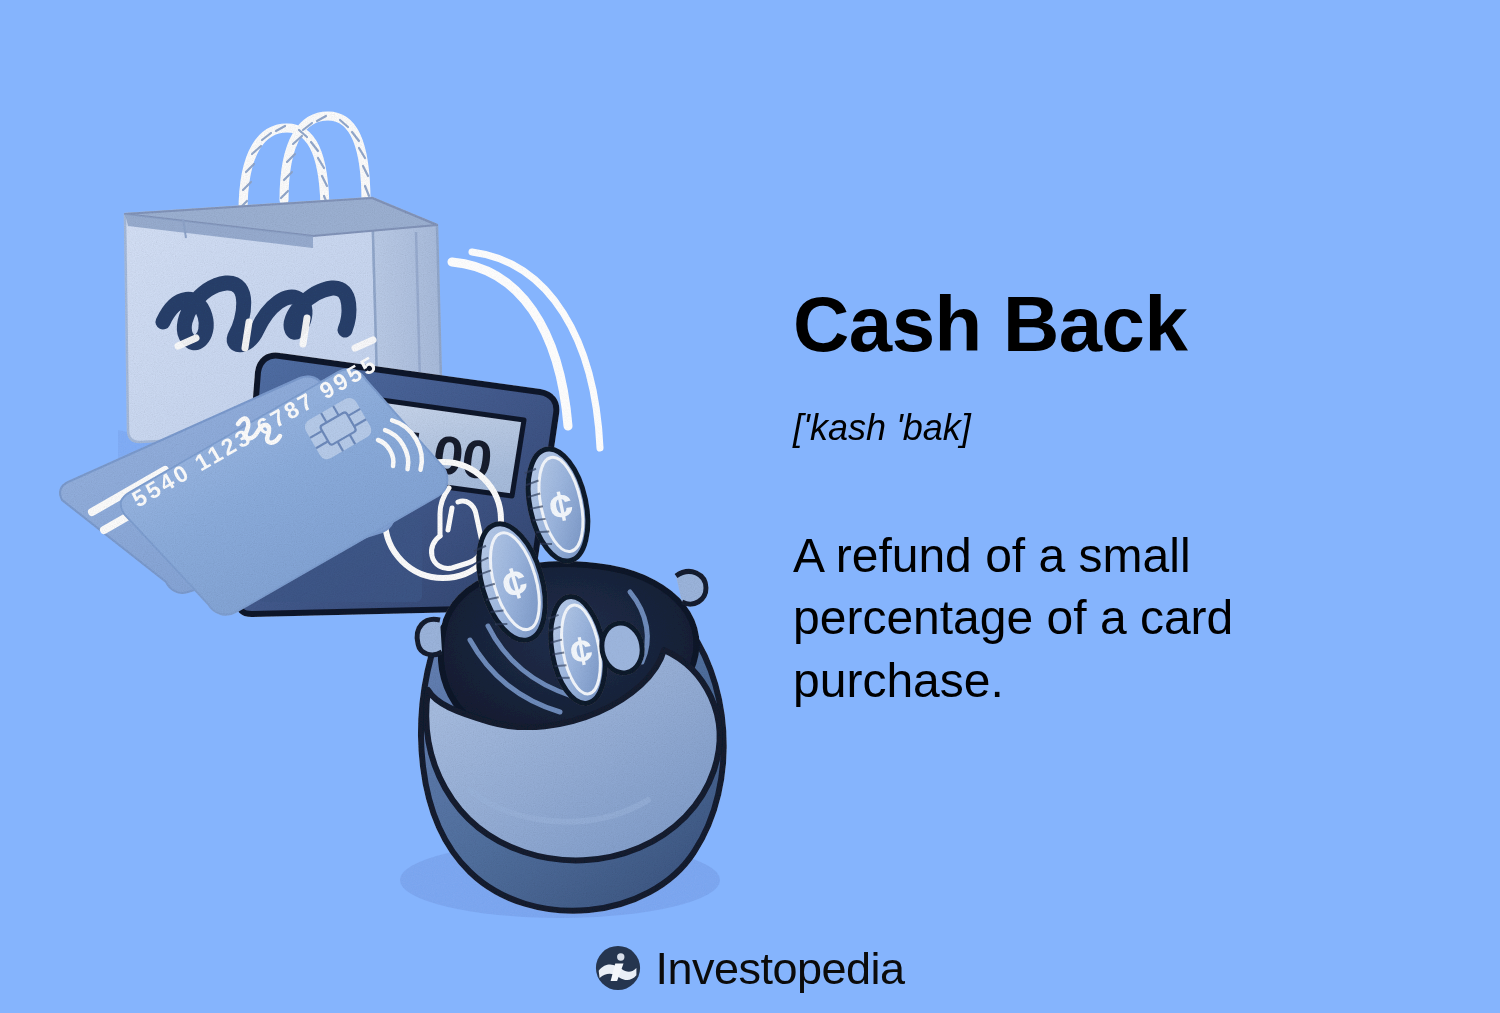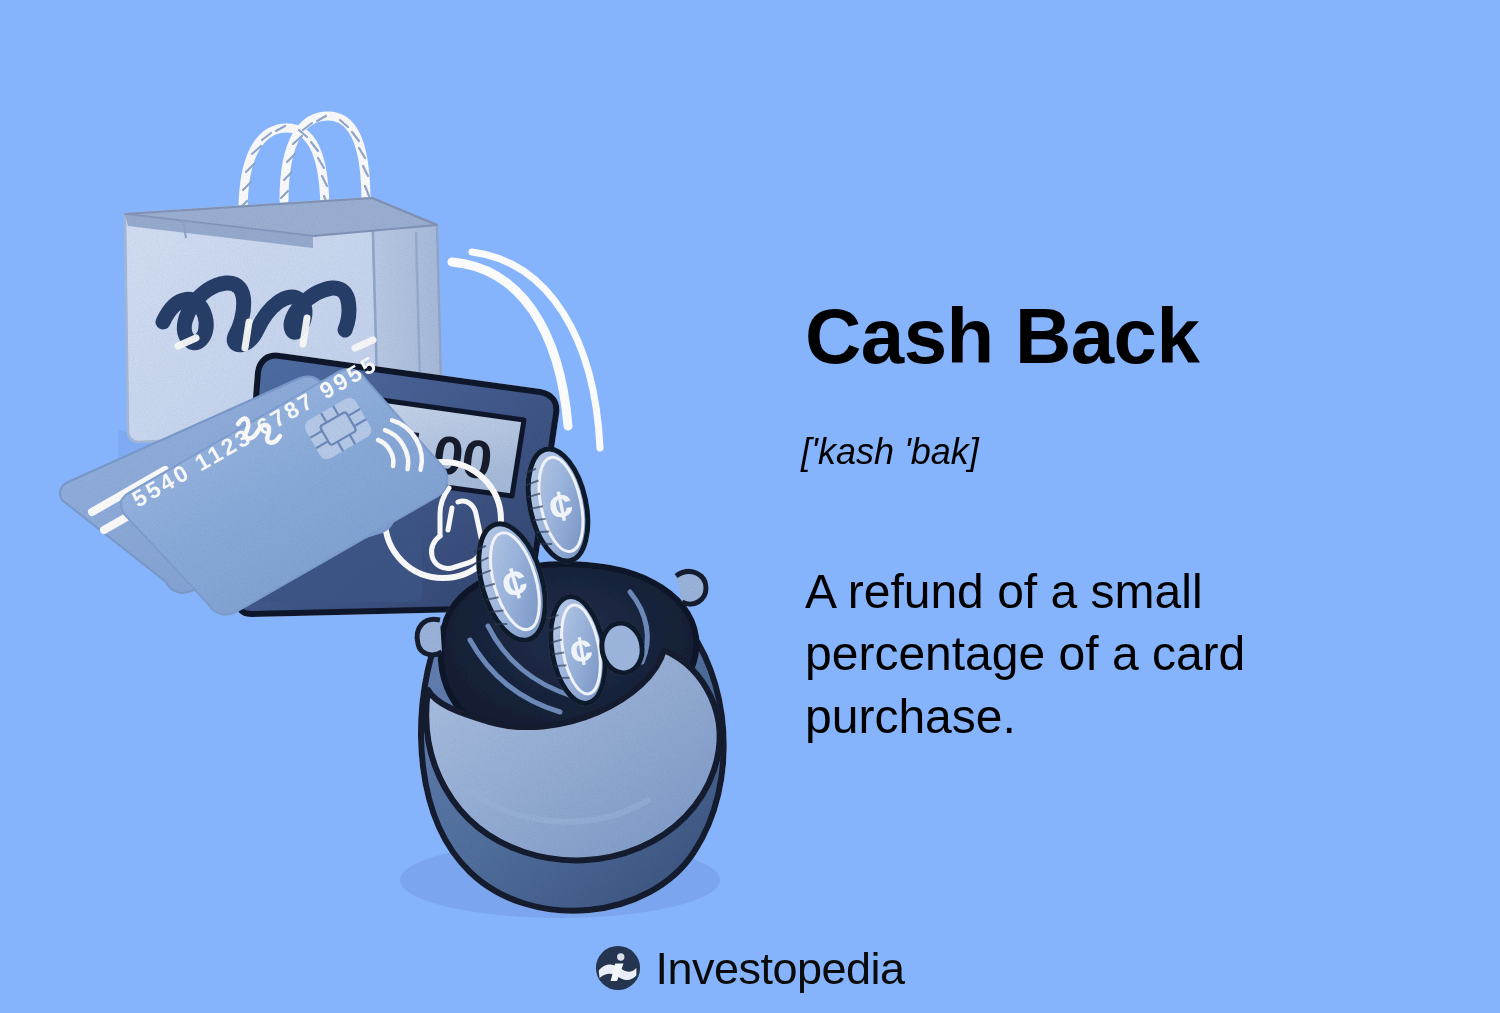--- a/index.html
+++ b/index.html
@@ -37,40 +37,40 @@
     top: 285px;
     width: 560px;
   }
   #term-title {
     font-family: "Liberation Sans", sans-serif;
     font-size: 78px;
     font-weight: 700;
     line-height: 1.0;
     letter-spacing: -0.5px;
     color: #000000;
-    margin: 12px;
+    margin: 0;
     white-space: nowrap;
   }
   #term-pron {
     font-family: "Liberation Sans", sans-serif;
     font-size: 36px;
     font-style: italic;
     font-weight: 400;
     color: #000000;
-    margin: 8px;
+    margin: 0;
     padding-top: 44px;
     white-space: nowrap;
   }
   #term-def {
     font-family: "Liberation Sans", sans-serif;
     font-size: 48px;
     font-weight: 400;
     line-height: 1.30;
     color: #000000;
-    margin: 12px;
+    margin: 0;
     padding-top: 76px;
     width: 500px;
   }
 
   
   #footer-logo {
     position: absolute;
     left: 0;
     right: 0;
     bottom: 22px;

